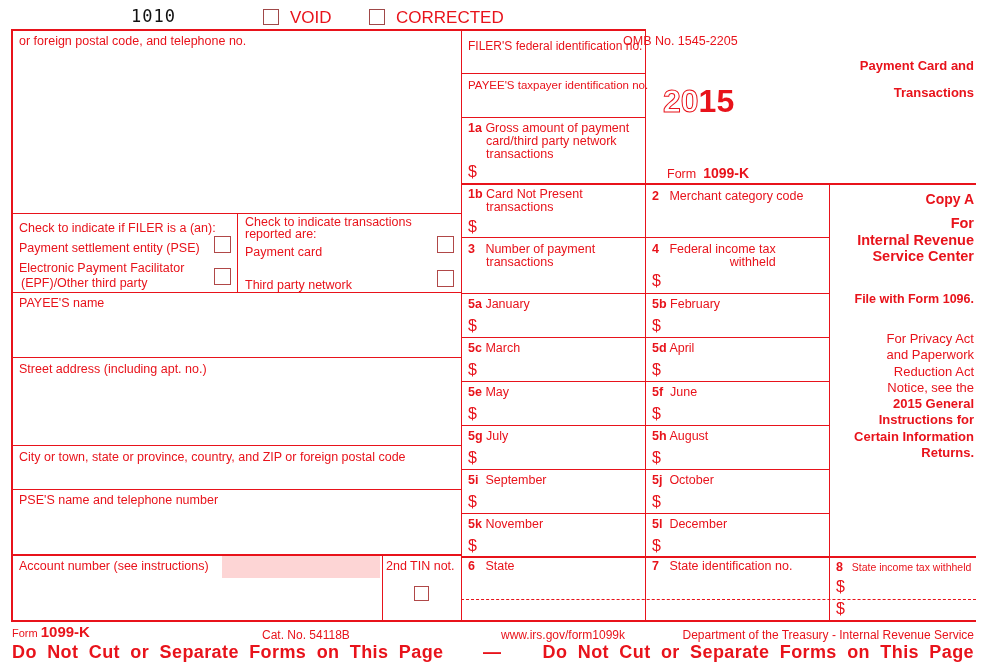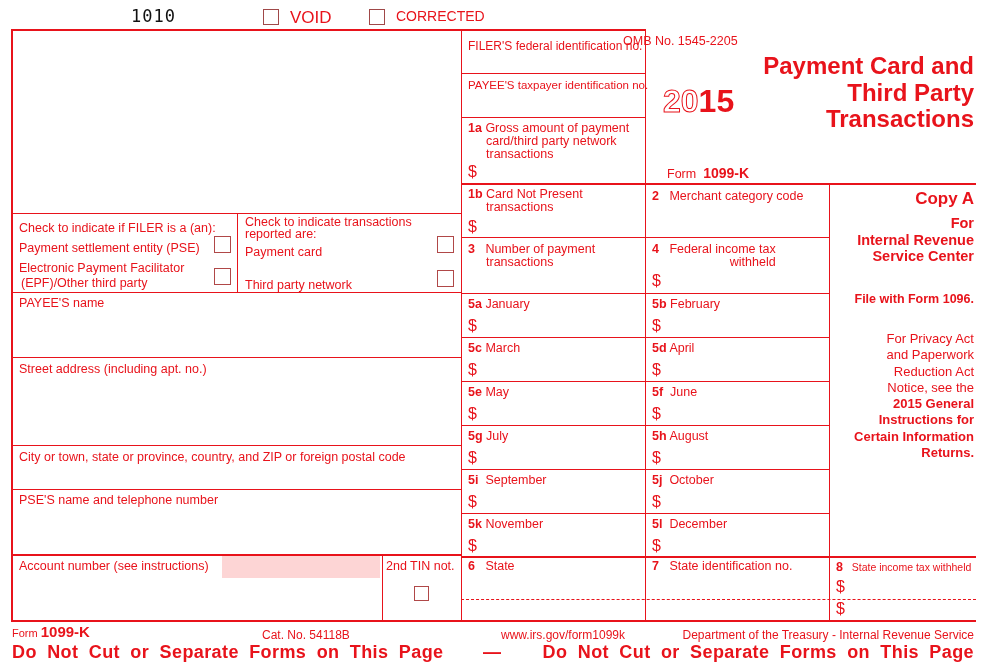--- a/index.html
+++ b/index.html
@@ -20,21 +20,21 @@
   .mono{font-family:"DejaVu Sans Mono",monospace;color:#111;}
   .outline-num{color:#fff;-webkit-text-stroke:1px #e8131b;}
 </style>
 </head>
 <body>
 
 <div class="abs mono" style="left:131px;top:6px;font-size:17px;letter-spacing:1px;">1010</div>
 <div class="topcb" style="left:263px;top:9px;"></div>
 <div class="abs" style="left:290px;top:8px;font-size:17px;">VOID</div>
 <div class="topcb" style="left:369px;top:9px;"></div>
-<div class="abs" style="left:396px;top:8px;font-size:14px;">CORRECTED</div>
+<div class="abs" style="left:396px;top:8px;font-size:17px;">CORRECTED</div>
 
 <div>
 
   <div class="hl thick" style="left:11px;top:29px;width:635px;"></div>
   <div class="vl thick" style="left:11px;top:29px;height:592px;"></div>
   <div class="hl thick" style="left:11px;top:620px;width:965px;"></div>
 
   <div class="vl" style="left:461px;top:29px;height:592px;"></div>
   <div class="vl" style="left:645px;top:29px;height:592px;"></div>
   <div class="vl" style="left:829px;top:183px;height:438px;"></div>
@@ -62,20 +62,21 @@
   <div class="vl" style="left:237px;top:213px;height:80px;"></div>
   <div class="hl" style="left:11px;top:292px;width:450px;"></div>
   <div class="hl" style="left:11px;top:357px;width:450px;"></div>
   <div class="hl" style="left:11px;top:445px;width:450px;"></div>
   <div class="hl" style="left:11px;top:489px;width:450px;"></div>
   <div class="hl thick" style="left:11px;top:554px;width:450px;"></div>
   <div class="vl" style="left:382px;top:554px;height:66px;"></div>
 </div>
 
 <div class="lbl" style="left:19px;top:35px;">
+  <div>or foreign postal code, and telephone no.</div>
 </div>
 <div class="abs" style="left:14px;top:65px;width:445px;height:145px;"></div>
 
 <div class="lbl" style="left:19px;top:222px;">Check to indicate if FILER is a (an):</div>
 <div class="lbl" style="left:19px;top:242px;">Payment settlement entity (PSE)</div>
 <div class="cb" style="left:214px;top:236px;"></div>
 <div class="lbl" style="left:19px;top:262px;">Electronic Payment Facilitator</div>
 <div class="lbl" style="left:21px;top:277px;">(EPF)/Other third party</div>
 <div class="cb" style="left:214px;top:268px;"></div>
 
@@ -110,23 +111,22 @@
   <div style="padding-left:18px;">card/third party network</div>
   <div style="padding-left:18px;">transactions</div>
 </div>
 <div class="dollar" style="left:468px;top:164px;">$</div>
 <div class="abs" style="left:484px;top:162px;width:158px;height:20px;"></div>
 
 <div class="lbl" style="left:623px;top:35px;">OMB No. 1545-2205</div>
 <div class="abs" style="left:663px;top:84px;font-size:32px;font-weight:bold;line-height:34px;"><span class="outline-num">20</span><span>15</span></div>
 <div class="abs" style="left:667px;top:165px;font-size:12.5px;"><span>Form</span>&nbsp; <b style="font-size:14px;">1099-K</b></div>
 
-<div class="big" style="right:26px;top:53px;font-size:24px;line-height:26.5px;">
+<div class="big" style="right:26px;top:53px;font-size:13px;line-height:26.5px;">
   <div>Payment Card and</div>
-  <div>Third Party</div>
   <div>Transactions</div>
 </div>
 
 <div class="lbl" style="left:468px;top:188px;">
   <div><b>1b</b> <span>Card Not Present</span></div>
   <div style="padding-left:18px;">transactions</div>
 </div>
 <div class="dollar" style="left:468px;top:219px;">$</div>
 <div class="abs" style="left:484px;top:215px;width:158px;height:20px;"></div>
 
@@ -203,21 +203,21 @@
 <div class="lbl" style="left:652px;top:560px;"><b>7</b>&nbsp;&nbsp; <span>State identification no.</span></div>
 <div class="abs" style="left:648px;top:576px;width:179px;height:21px;"></div>
 <div class="abs" style="left:648px;top:601px;width:179px;height:18px;"></div>
 
 <div class="lbl" style="left:836px;top:561px;font-size:10.5px;"><b style="font-size:12.5px;">8</b>&nbsp;&nbsp; <span>State income tax withheld</span></div>
 <div class="dollar" style="left:836px;top:579px;">$</div>
 <div class="abs" style="left:852px;top:576px;width:122px;height:21px;"></div>
 <div class="dollar" style="left:836px;top:601px;">$</div>
 <div class="abs" style="left:852px;top:601px;width:122px;height:18px;"></div>
 
-<div class="big" style="right:26px;top:189px;font-size:17px;line-height:20px;">Copy A</div>
+<div class="big" style="right:26px;top:189px;font-size:14px;line-height:20px;">Copy A</div>
 <div class="big" style="right:26px;top:215px;font-size:14.5px;line-height:16.5px;">
   <div>For</div>
   <div>Internal Revenue</div>
   <div>Service Center</div>
 </div>
 <div class="big" style="right:26px;top:292px;font-size:12.5px;">File with Form 1096.</div>
 <div class="abs" style="right:26px;top:331px;font-size:13px;line-height:16.3px;text-align:right;white-space:nowrap;">
   <div>For Privacy Act</div>
   <div>and Paperwork</div>
   <div>Reduction Act</div>

